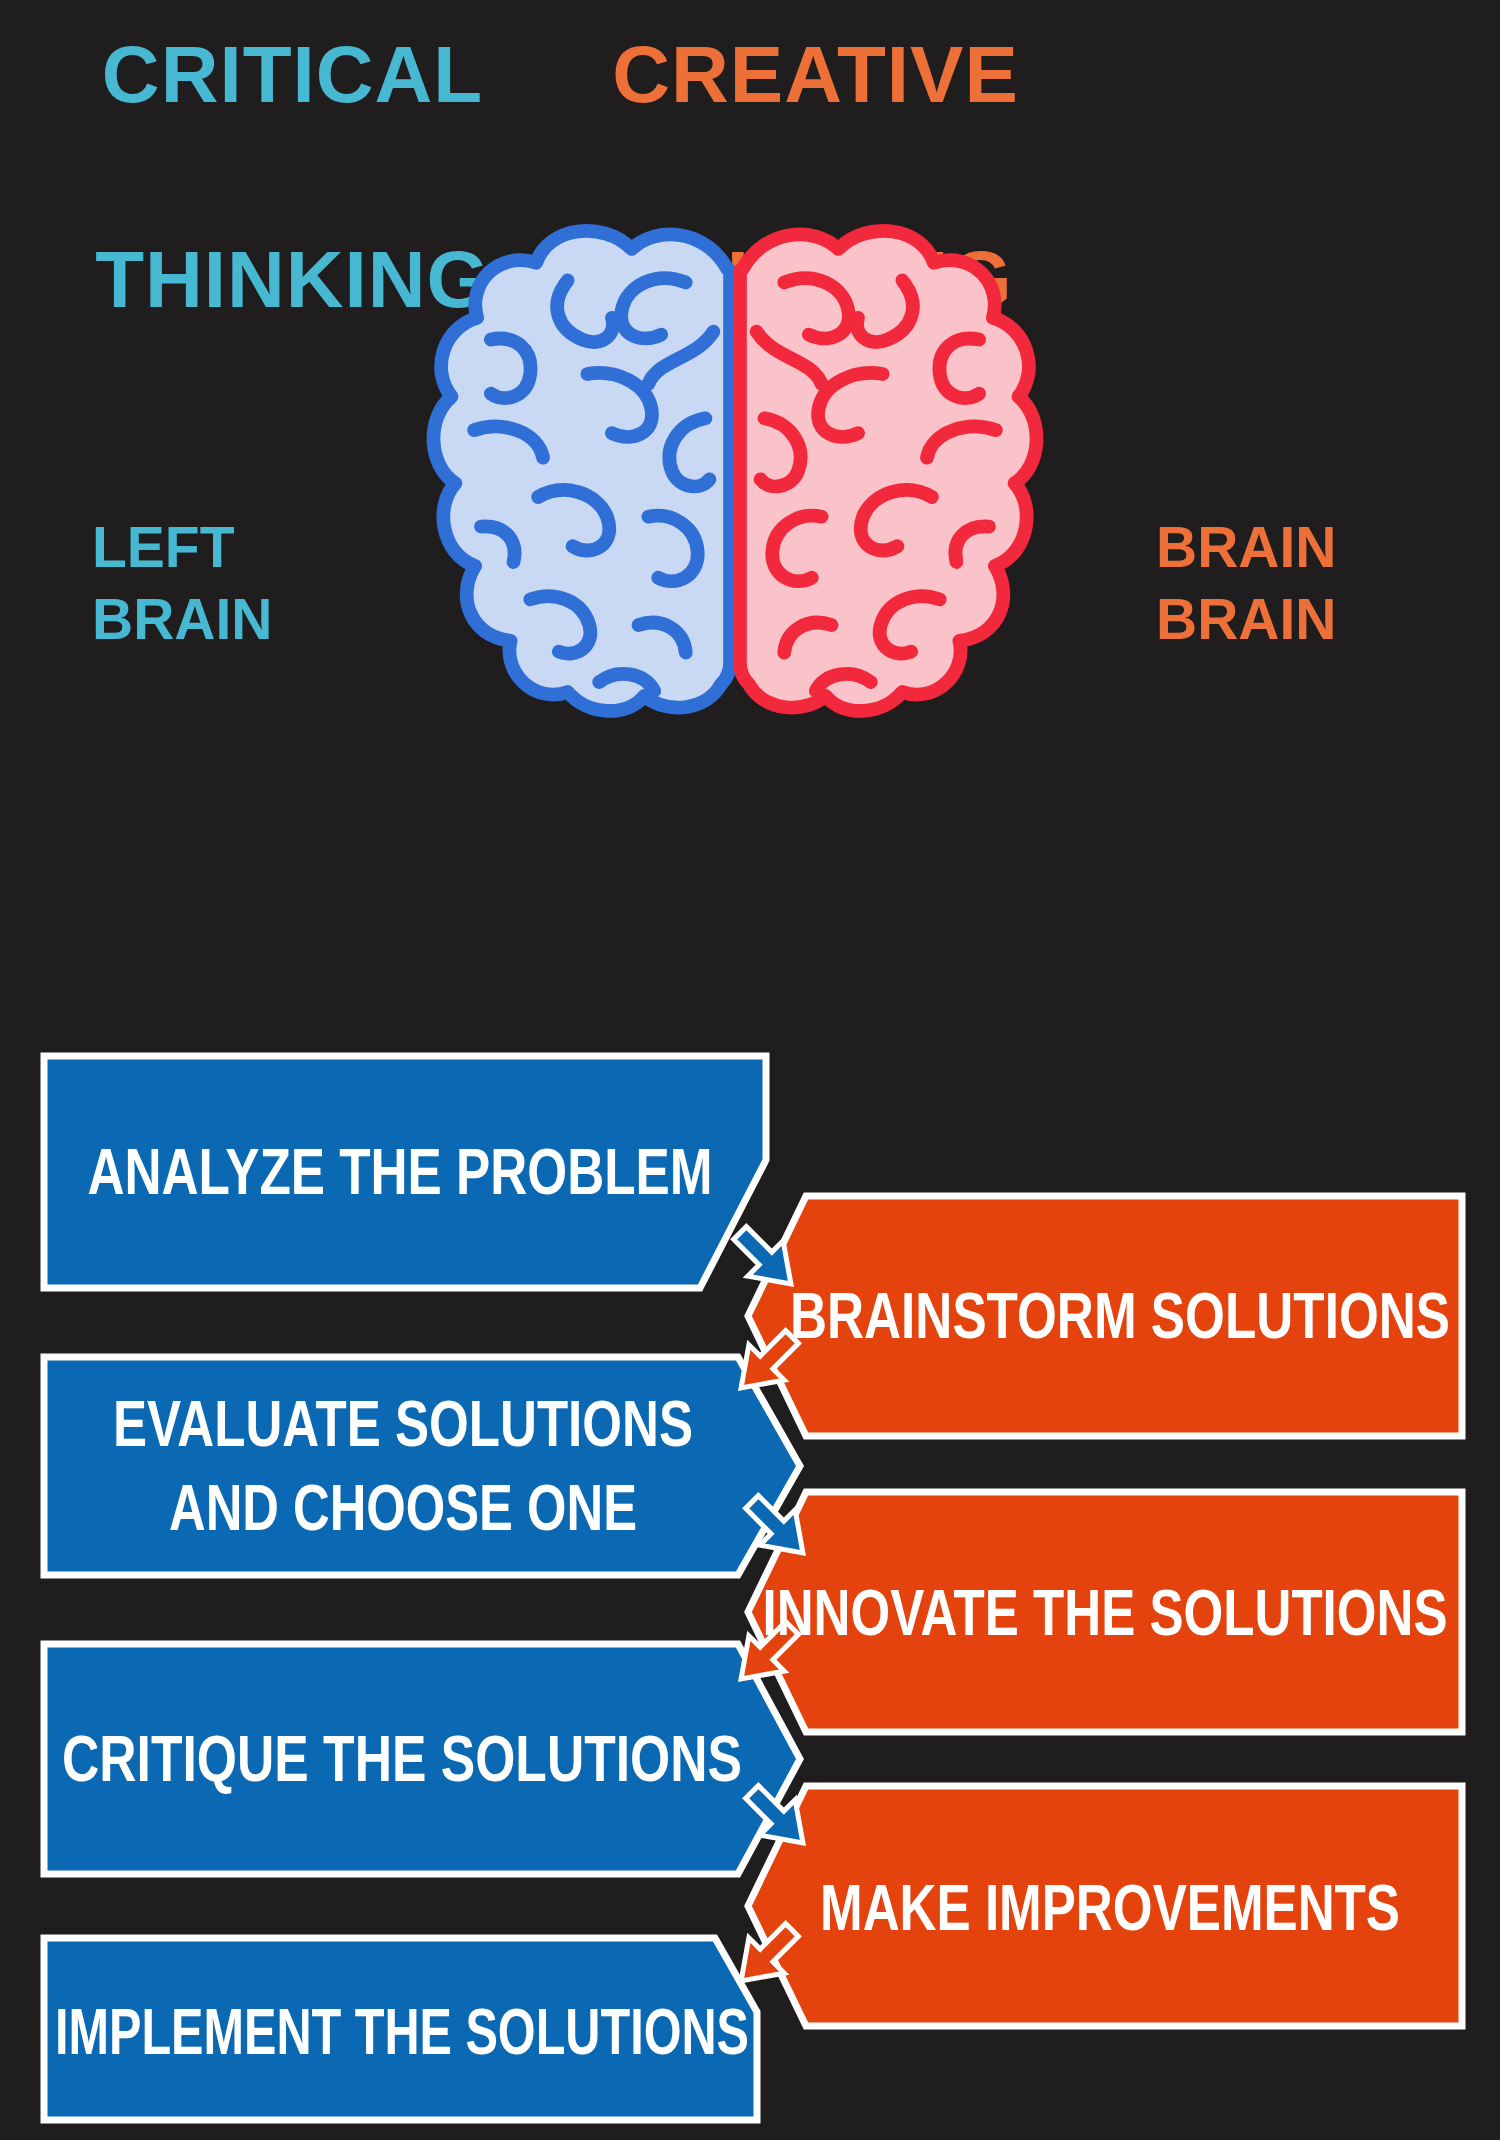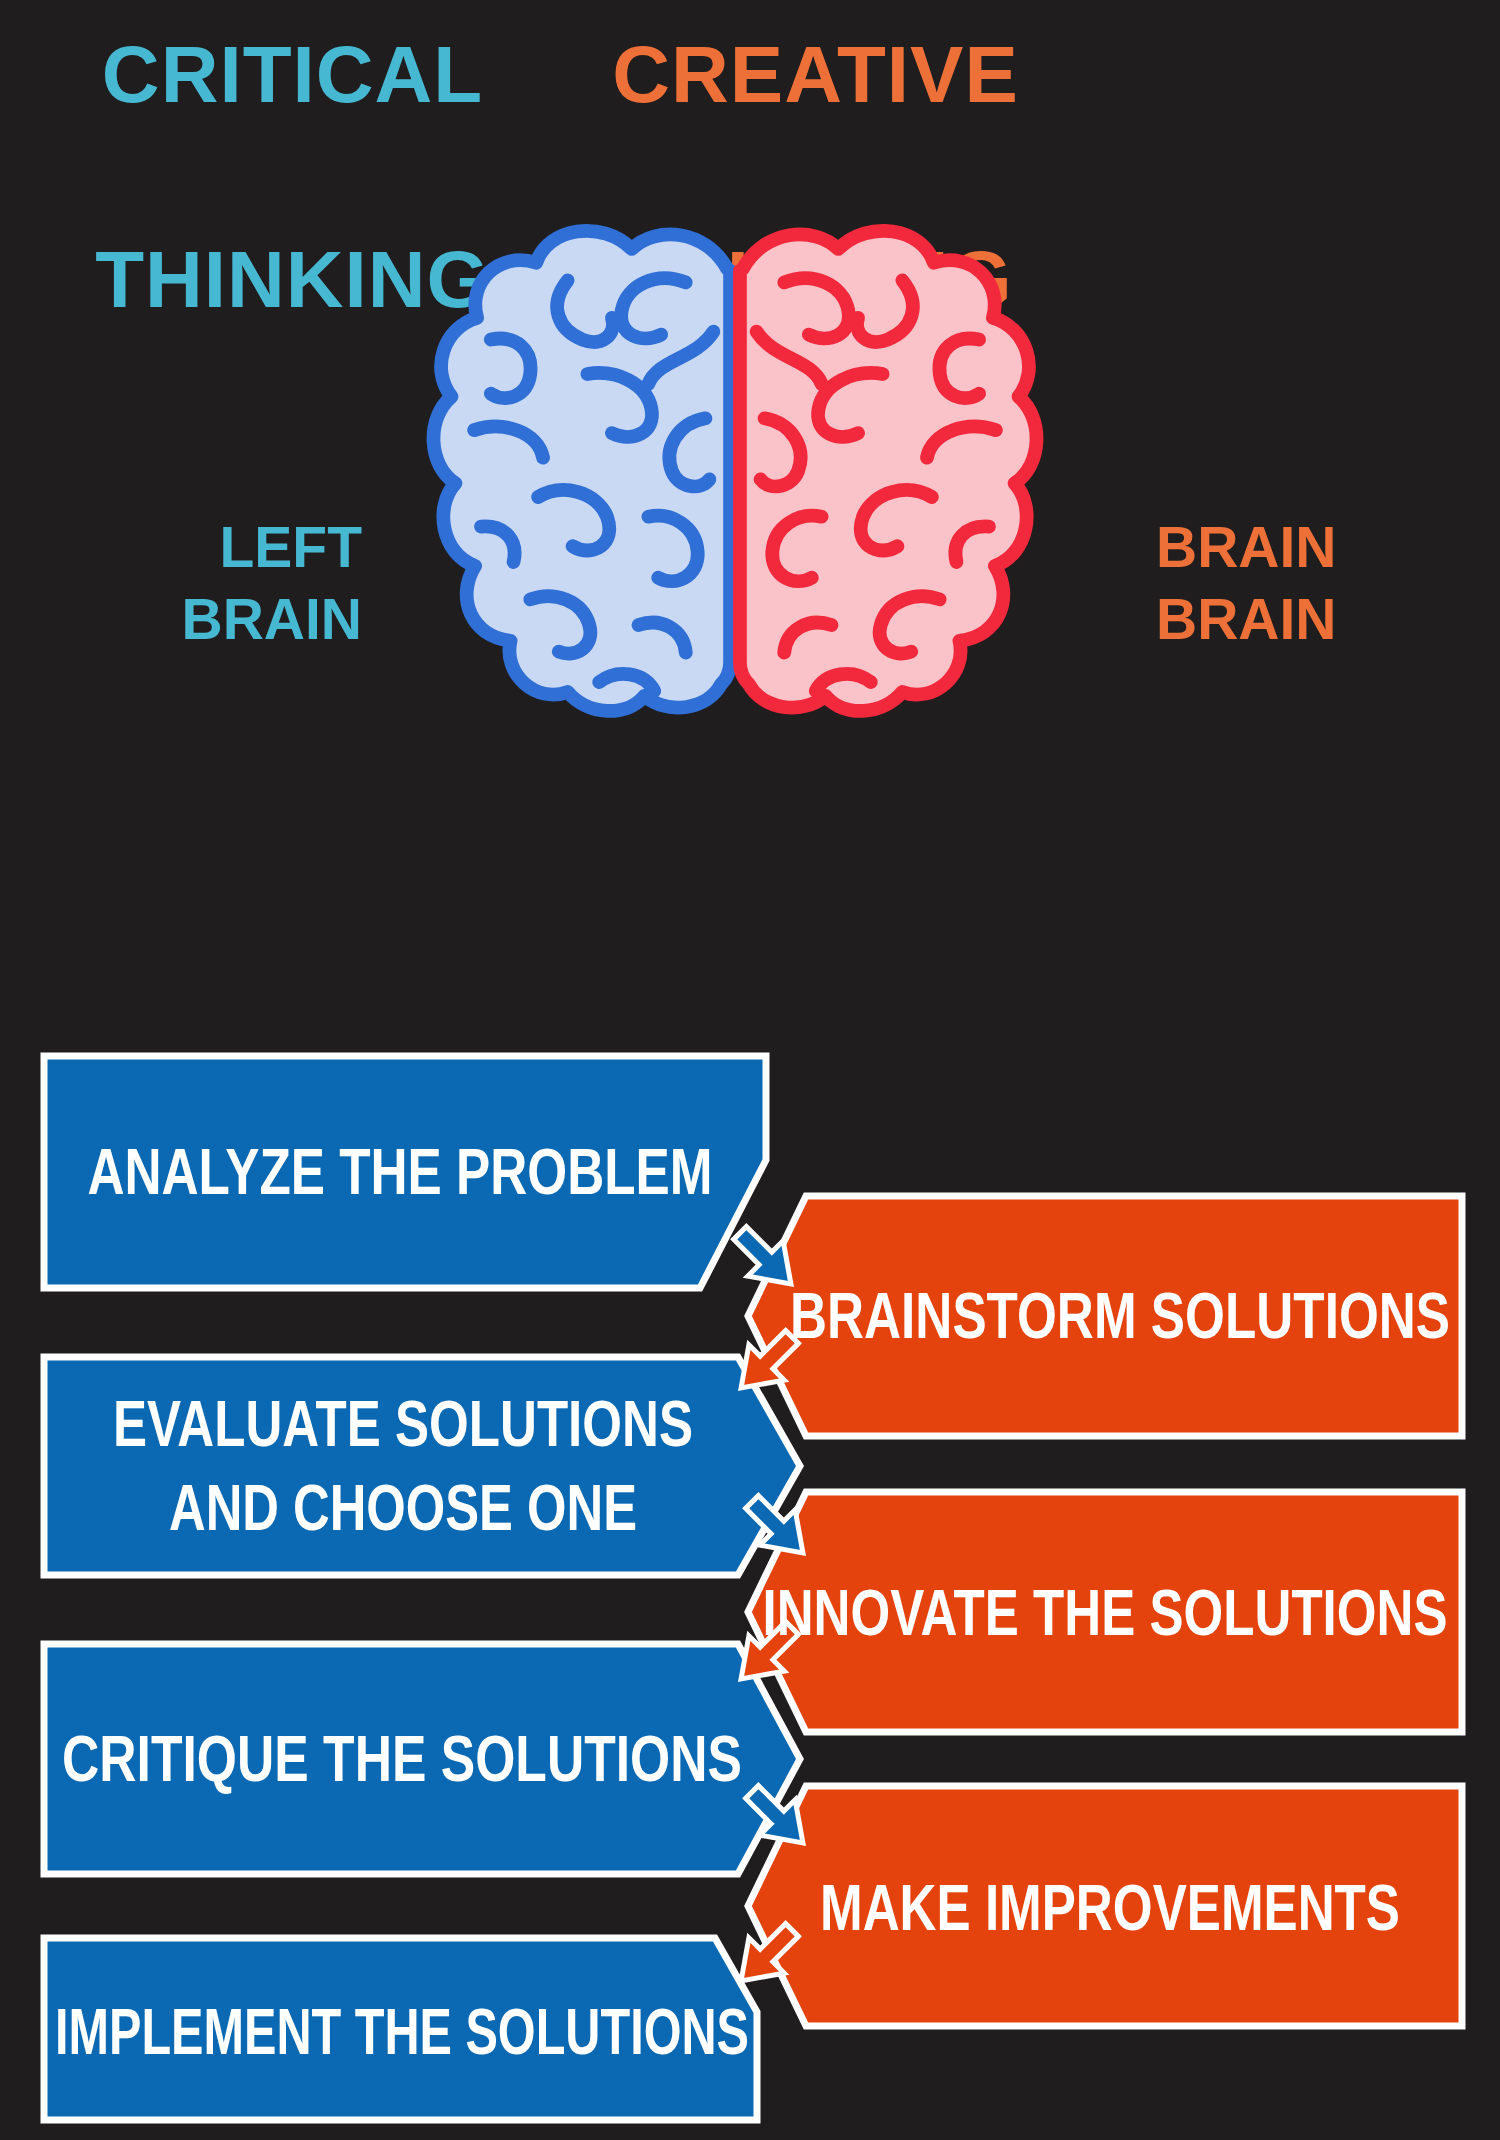--- a/index.html
+++ b/index.html
@@ -9,21 +9,21 @@
     --brain_red_fill:#f9c3c9; --brain_red_line:#f2293d;
   }
   html,body{margin:0;padding:0;background:var(--bg);}
   #page{position:relative;width:1500px;height:2140px;background:var(--bg);
         font-family:"Liberation Sans",sans-serif;overflow:hidden;}
   .title{position:absolute;top:24px;font-weight:bold;font-size:80px;line-height:1.28;
          text-align:center;letter-spacing:1px;white-space:pre-line;}
   .title.left{left:60px;width:465px;color:var(--teal);}
   .title.right{left:588px;width:455px;color:var(--orange_title);}
   .side-label{position:absolute;top:512px;font-weight:bold;font-size:57px;line-height:1.26;}
-  .side-label.left{left:92px;width:270px;text-align:right;color:var(--teal);}
+  .side-label.left{left:92px;width:270px;text-align:left;color:var(--teal);}
   .side-label.right{left:1156px;width:290px;text-align:left;color:var(--orange_title);}
   #brainwrap{position:absolute;left:420px;top:210px;width:630px;height:515px;}
   .hemi-left{--f:var(--brain_blue_fill);--s:var(--brain_blue_line);}
   .hemi-right{--f:var(--brain_red_fill);--s:var(--brain_red_line);}
   #hemi .outer{fill:var(--f);stroke:var(--s);stroke-width:14;stroke-linejoin:round;}
   #hemi .gyri{fill:none;stroke:var(--s);stroke-width:14;stroke-linecap:round;}
   #flow{position:absolute;left:0;top:0;width:1500px;height:2140px;}
   .boxshape{stroke:var(--white);stroke-width:7;stroke-linejoin:miter;}
   .boxshape.b{fill:var(--blue);}
   .boxshape.o{fill:var(--orange);}

